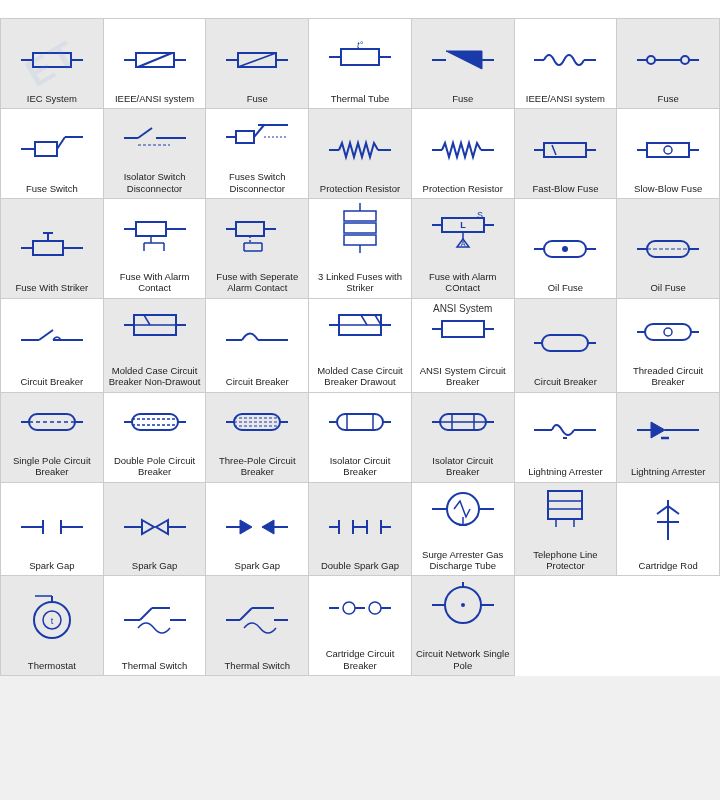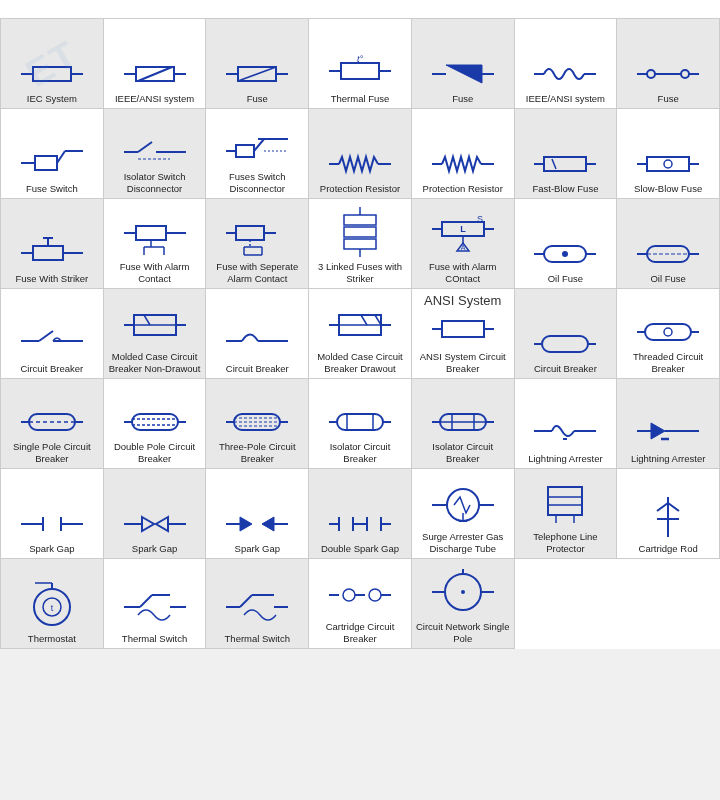--- a/index.html
+++ b/index.html
@@ -53,25 +53,25 @@
     }
     .cell svg {
       display: block;
       margin: 0 auto 2px;
     }
     .cell-label {
       font-size: 9.5px;
       color: #222;
       line-height: 1.2;
       text-align: center;
-      margin-top: 2px;
+      margin-top: 16px;
       max-width: 95px;
     }
     .system-label {
-      font-size: 13px;
+      font-size: 10px;
       color: #333;
       position: absolute;
       top: 4px;
       left: 0;
       right: 0;
       text-align: center;
     }
     .watermark {
       position: absolute;
       font-size: 38px;
@@ -129,21 +129,21 @@
       </div>
       <div class="cell">
         <div>
           <svg width="62" height="36" viewBox="0 0 62 36">
             <line x1="0" y1="18" x2="12" y2="18" stroke="#1a3aaa" stroke-width="2"></line>
             <rect x="12" y="10" width="38" height="16" fill="none" stroke="#1a3aaa" stroke-width="2"></rect>
             <line x1="50" y1="18" x2="62" y2="18" stroke="#1a3aaa" stroke-width="2"></line>
             <text x="31" y="9" text-anchor="middle" font-size="9" fill="#1a3aaa" font-style="italic">t°</text>
           </svg>
         </div>
-        <div class="cell-label">Thermal Fuse</div>
+        <div class="cell-label">Thermal Tube</div>
       </div>
       <div class="cell gray">
         <div>
           <svg width="62" height="30" viewBox="0 0 62 30">
             <line x1="0" y1="15" x2="14" y2="15" stroke="#1a3aaa" stroke-width="2"></line>
             <polygon points="14,6 50,24 50,6" fill="#1a3aaa" stroke="#1a3aaa" stroke-width="1"></polygon>
             <line x1="50" y1="15" x2="62" y2="15" stroke="#1a3aaa" stroke-width="2"></line>
           </svg>
         </div>
         <div class="cell-label">Fuse</div>

